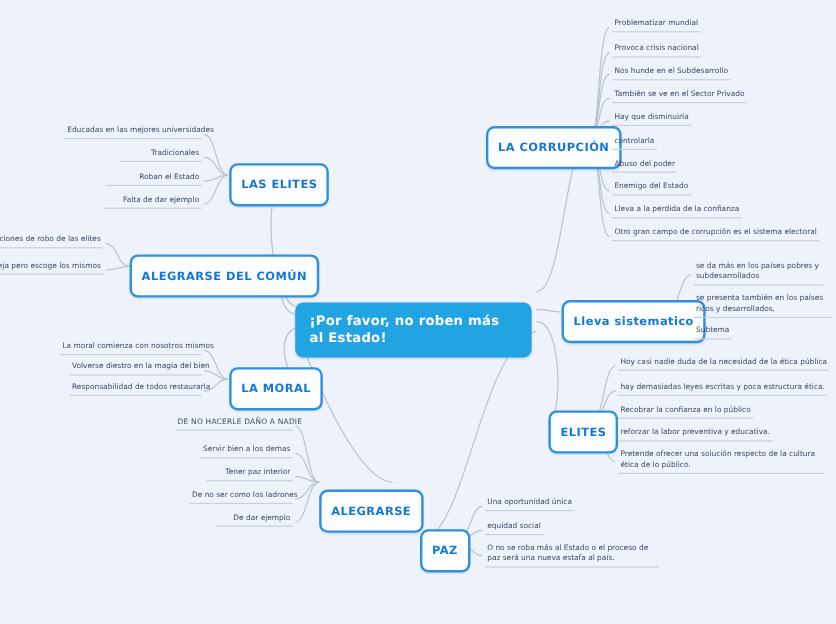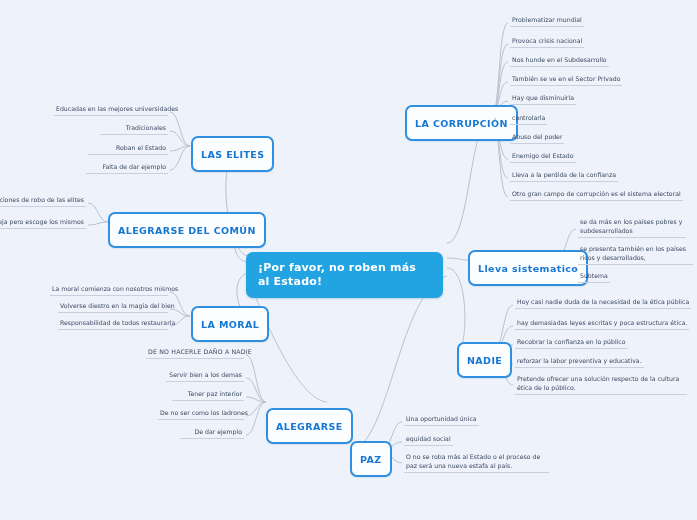--- a/index.html
+++ b/index.html
@@ -117,21 +117,21 @@
       <path d="M190,146 C180,146 180,170 170,170"></path>
     </g>
   </svg>
 
   <div class="center-node" style="left:246px;top:240px;width:197px;margin-top:12px;">¡Por favor, no roben más al Estado!</div>
 
   <div class="node" style="left:405px;top:105px;height:20px;">LA CORRUPCIÓN</div>
 
   <div class="node" style="left:468px;top:250px;height:20px;">Lleva sistematico</div>
 
-  <div class="node" style="left:457px;top:342px;height:20px;">NADIE</div>
+  <div class="node" style="left:457px;top:342px;height:20px;">ELITES</div>
 
   <div class="node" style="left:350px;top:441px;height:20px;">PAZ</div>
 
   <div class="node" style="left:266px;top:408px;height:20px;">ALEGRARSE</div>
 
   <div class="node" style="left:191px;top:306px;height:20px;">LA MORAL</div>
 
   <div class="node" style="left:108px;top:212px;height:20px;">ALEGRARSE DEL COMÚN</div>
 
   <div class="node" style="left:191px;top:136px;height:32px;">LAS ELITES</div>

